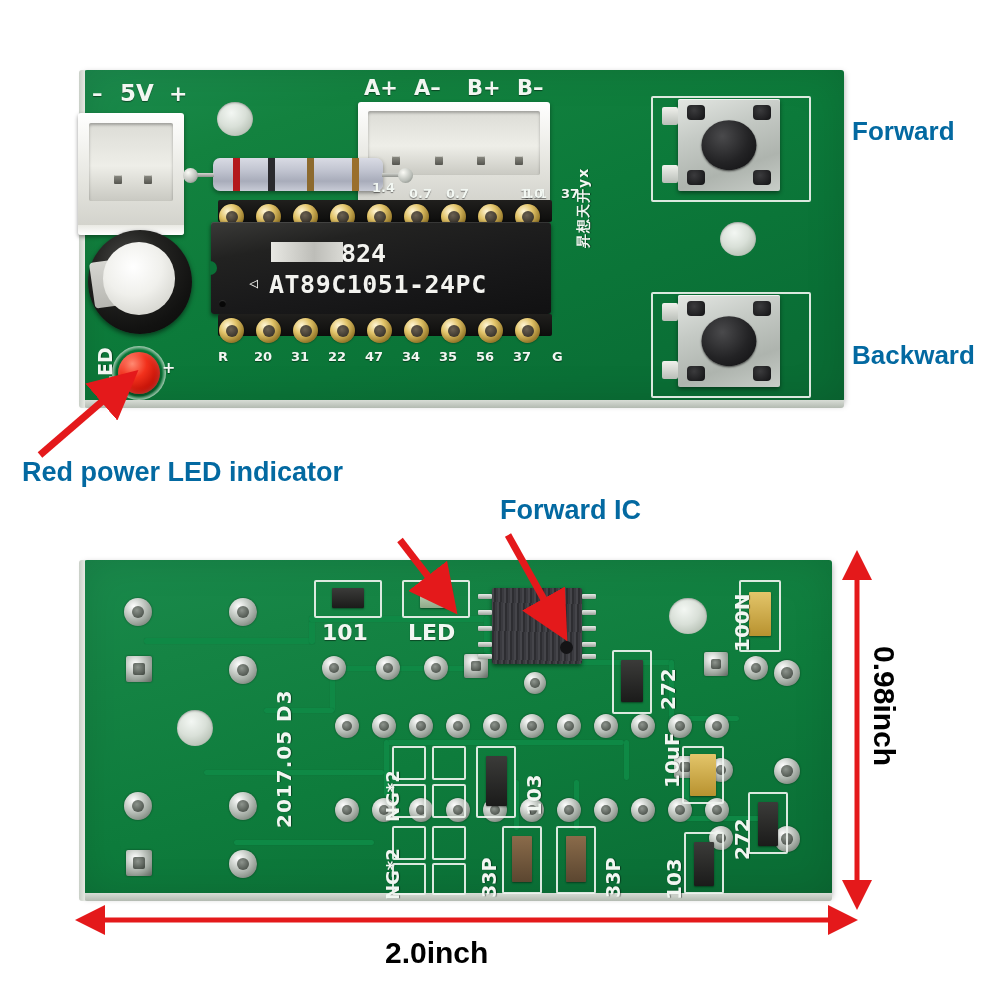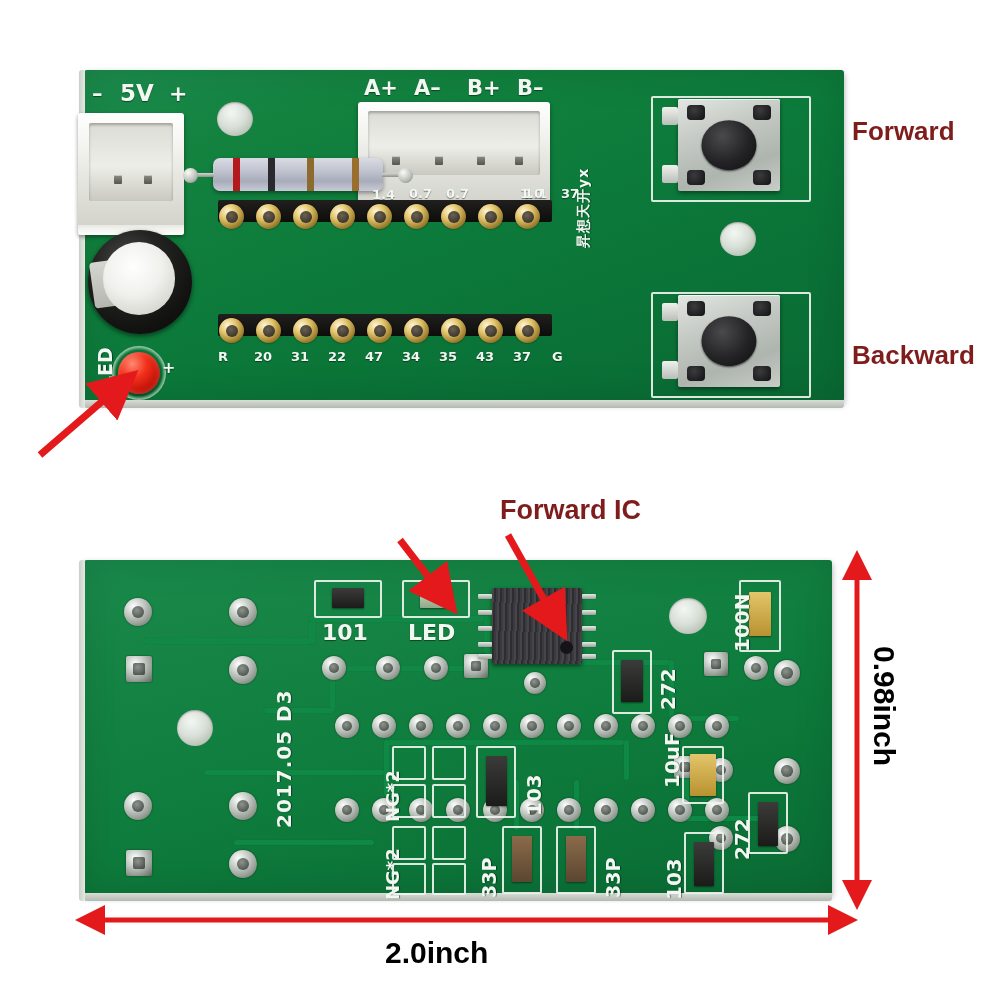--- a/index.html
+++ b/index.html
@@ -129,21 +129,21 @@
        background:linear-gradient(#d8dbd6,#9da29c);box-shadow:0 1px 2px rgba(0,0,0,.45);}
   .smd.black{background:linear-gradient(#3b3b39,#1b1b1a);}
   .smd.tan{background:linear-gradient(#e3c56a,#b8922f);}
   .smd.brown{background:linear-gradient(#8a6b4a,#5b4630);}
 
   
   .trace{position:absolute;background:#0f8a46;opacity:.95;border-radius:2px;
          box-shadow:0 0 1px rgba(0,0,0,.25);}
 
   
-  .anno{position:absolute;color:#7f1d1d;font-weight:bold;white-space:nowrap;
+  .anno{position:absolute;color:#0369a1;font-weight:bold;white-space:nowrap;
         font-family:"Liberation Sans", sans-serif;}
   .anno.big{font-size:27px;}
   .anno.side{font-size:26px;}
   .dim{position:absolute;color:#000;font-weight:bold;font-size:30px;
        font-family:"Liberation Sans", sans-serif;white-space:nowrap;}
   .dim.vert{transform-origin:0 0;transform:rotate(90deg);}
   svg.ov{position:absolute;left:0;top:0;width:1000px;height:1000px;pointer-events:none;}
 </style>
 </head>
 <body>
@@ -226,27 +226,35 @@
     <div class="pad" style="left:357px;top:134px;width:25px;height:25px;">
         <div class="hole"></div>
       </div>
     <div class="pad" style="left:394px;top:134px;width:25px;height:25px;">
         <div class="hole"></div>
       </div>
     <div class="pad" style="left:431px;top:134px;width:25px;height:25px;">
         <div class="hole"></div>
       </div>
 
-    <span class="silk small" style="left:288px;top:118px;">1.4</span>
+    <span class="silk small" style="left:288px;top:111px;">1.4</span>
     <span class="silk small" style="left:325px;top:117px;">0.7</span>
     <span class="silk small" style="left:362px;top:117px;">0.7</span>
     <span class="silk small" style="left:399px;top:117px;margin-left:41px;">1.1</span>
     <span class="silk small" style="left:436px;top:117px;">1.0</span>
     <span class="silk small" style="left:477px;top:117px;">37</span>
 
+    <div class="dip" style="left:127px;top:152px;width:340px;height:92px;">
+      <div class="notch"></div>
+      <div class="dot"></div>
+      <div class="mark" style="left:60px;top:20px;width:72px;height:20px;"></div>
+      <span class="lbl" style="left:130px;top:17px;font-size:25px;">824</span>
+      <span class="lbl" style="left:38px;top:52px;font-size:15px;">◁</span>
+      <span class="lbl" style="left:58px;top:48px;font-size:25px;letter-spacing:.5px;">AT89C1051-24PC</span>
+    </div>
 
     <span class="silk vert" style="left:492px;top:178px;font-size:14px;letter-spacing:1px;">昇想天开yx</span>
 
     <div class="hdrstrip" style="left:134px;top:244px;width:334px;height:22px;"></div>
     <div class="pad" style="left:135px;top:248px;width:25px;height:25px;">
         <div class="hole"></div>
       </div>
     <div class="pad" style="left:172px;top:248px;width:25px;height:25px;">
         <div class="hole"></div>
       </div>
@@ -272,21 +280,21 @@
         <div class="hole"></div>
       </div>
 
     <span class="silk small" style="left:134px;top:280px;">R</span>
     <span class="silk small" style="left:170px;top:280px;">20</span>
     <span class="silk small" style="left:207px;top:280px;">31</span>
     <span class="silk small" style="left:244px;top:280px;">22</span>
     <span class="silk small" style="left:281px;top:280px;">47</span>
     <span class="silk small" style="left:318px;top:280px;">34</span>
     <span class="silk small" style="left:355px;top:280px;">35</span>
-    <span class="silk small" style="left:392px;top:280px;">43</span>
+    <span class="silk small" style="left:392px;top:280px;">56</span>
     <span class="silk small" style="left:429px;top:280px;">37</span>
     <span class="silk small" style="left:468px;top:280px;">G</span>
 
     <div class="silkbox" style="left:567px;top:26px;width:160px;height:106px;"></div>
     <div class="tact" style="left:594px;top:29px;width:102px;height:92px;">
       <div class="tab" style="left:-16px;top:8px;"></div>
       <div class="tab" style="left:-16px;bottom:8px;"></div>
       <div class="nub" style="left:9px;top:6px;"></div>
       <div class="nub" style="right:9px;top:6px;"></div>
       <div class="nub" style="left:9px;bottom:6px;"></div>
@@ -560,18 +568,19 @@
 
     <line x1="400" y1="540" x2="437" y2="588" stroke="#e4191b" stroke-width="7" marker-end="url(#ah)"></line>
 
     <line x1="508" y1="535" x2="551" y2="612" stroke="#e4191b" stroke-width="7" marker-end="url(#ah)"></line>
 
     <line x1="857" y1="570" x2="857" y2="890" stroke="#e4191b" stroke-width="5" marker-start="url(#ahs2)" marker-end="url(#ahs)"></line>
 
     <line x1="95" y1="920" x2="838" y2="920" stroke="#e4191b" stroke-width="5" marker-start="url(#ahs2)" marker-end="url(#ahs)"></line>
   </svg>
 
+  <span class="anno big" style="left:22px;top:457px;">Red power LED indicator</span>
   <span class="anno big" style="left:500px;top:495px;">Forward IC</span>
 
   <span class="dim vert" style="left:901px;top:646px;">0.98inch</span>
   <span class="dim" style="left:385px;top:936px;">2.0inch</span>
 
 </div>
 
 </body></html>

